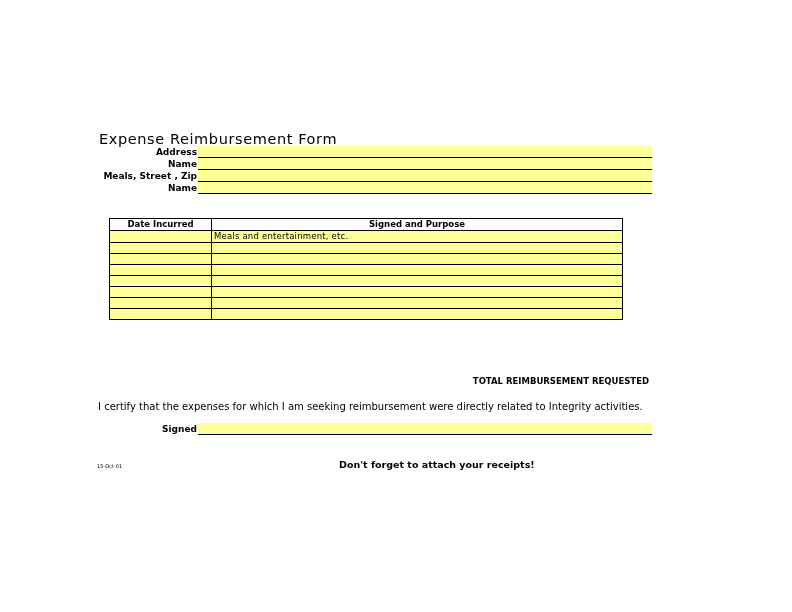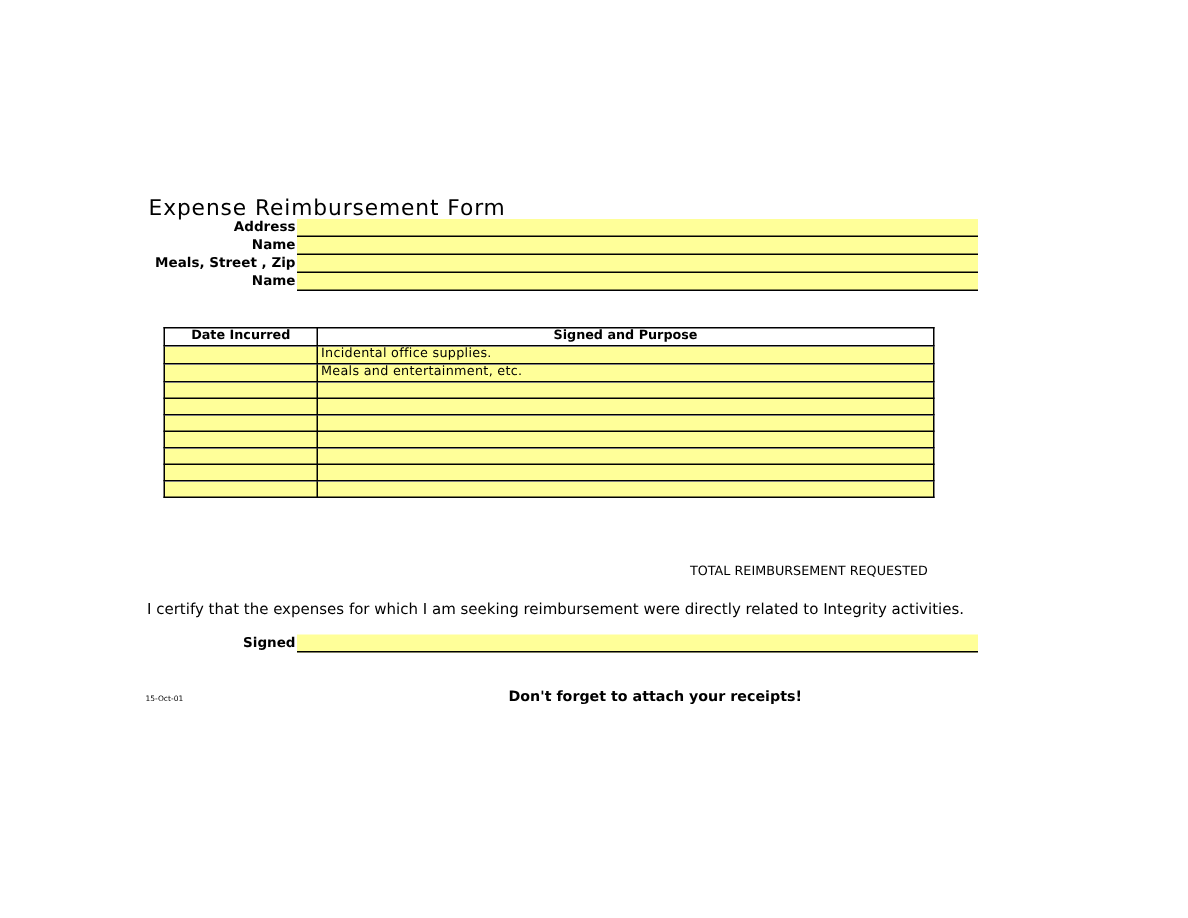--- a/index.html
+++ b/index.html
@@ -81,22 +81,23 @@
     background: #ffff99;
     text-align: left;
     letter-spacing: 0.2px;
   }
   .col-date { width: 102px; }
   .total-label {
     position: absolute;
     left: 460px;
     top: 375px;
     width: 189px;
+    text-align: right;
     font-size: 8.5px;
-    font-weight: normal;
+    font-weight: bold;
     line-height: 12px;
     white-space: nowrap;
   }
   .certify {
     position: absolute;
     left: 98px;
     top: 401px;
     font-size: 10px;
     line-height: 11px;
     white-space: nowrap;
@@ -156,24 +157,20 @@
   </colgroup>
   <thead>
     <tr>
       <th>Date Incurred</th>
       <th>Signed and Purpose</th>
     </tr>
   </thead>
   <tbody>
     <tr>
       <td></td>
-      <td>Incidental office supplies.</td>
-    </tr>
-    <tr>
-      <td></td>
       <td>Meals and entertainment, etc.</td>
     </tr>
     <tr>
       <td></td>
       <td></td>
     </tr>
     <tr>
       <td></td>
       <td></td>
     </tr>

